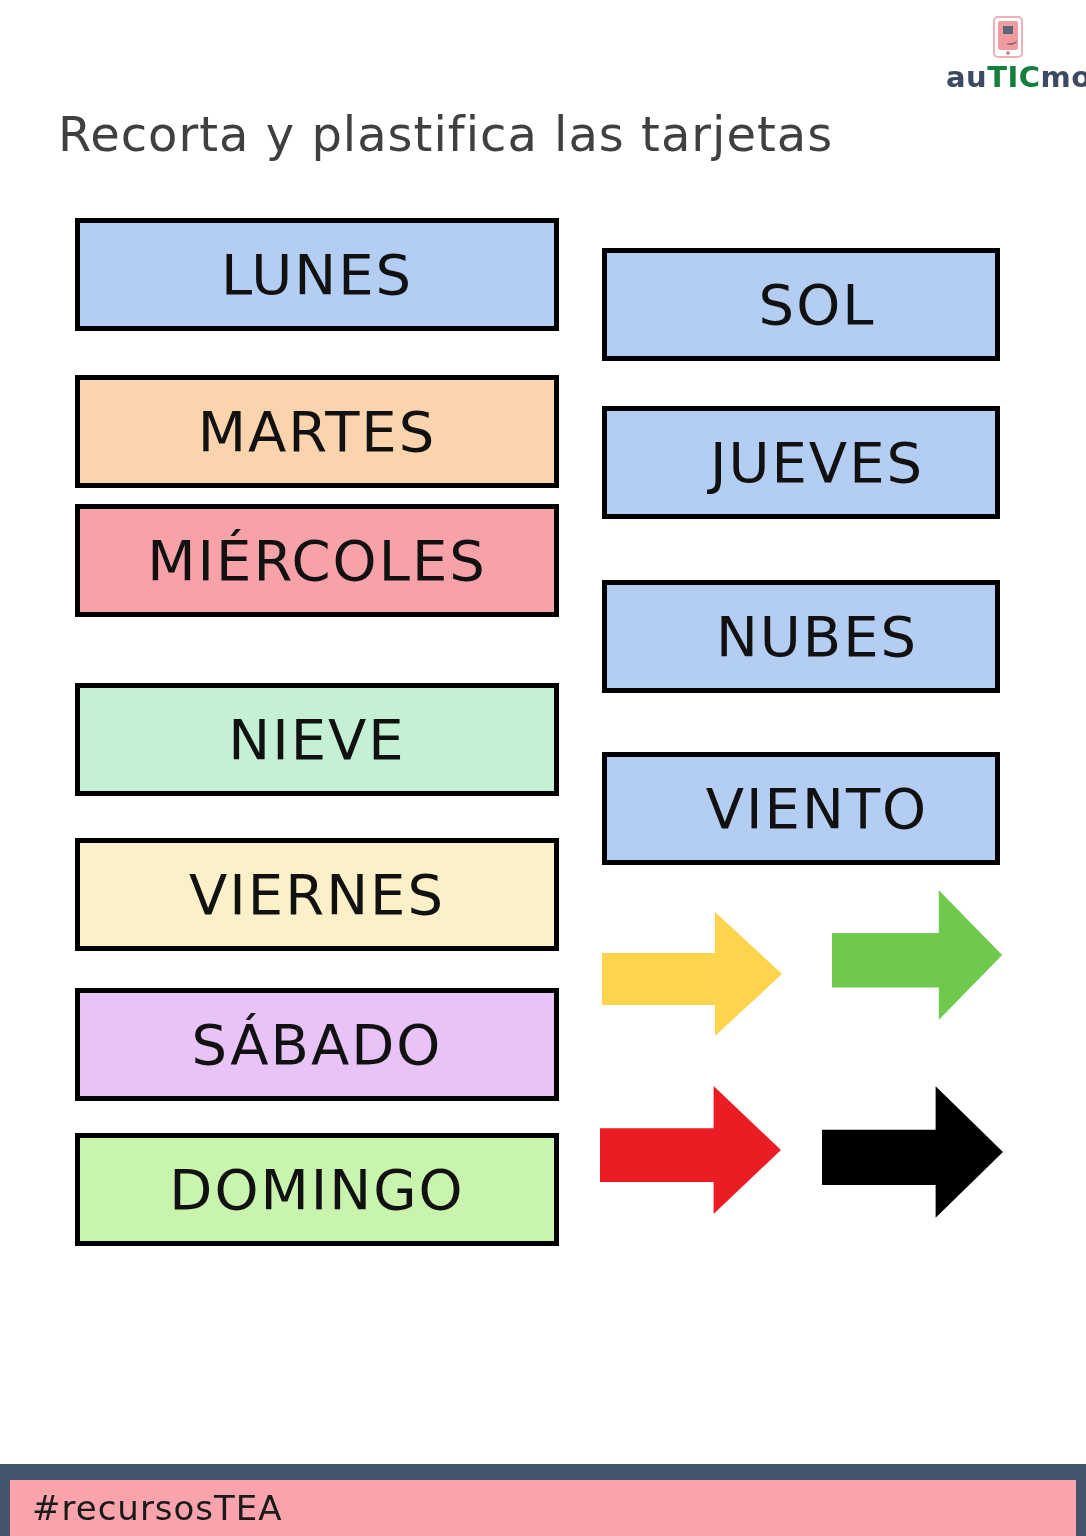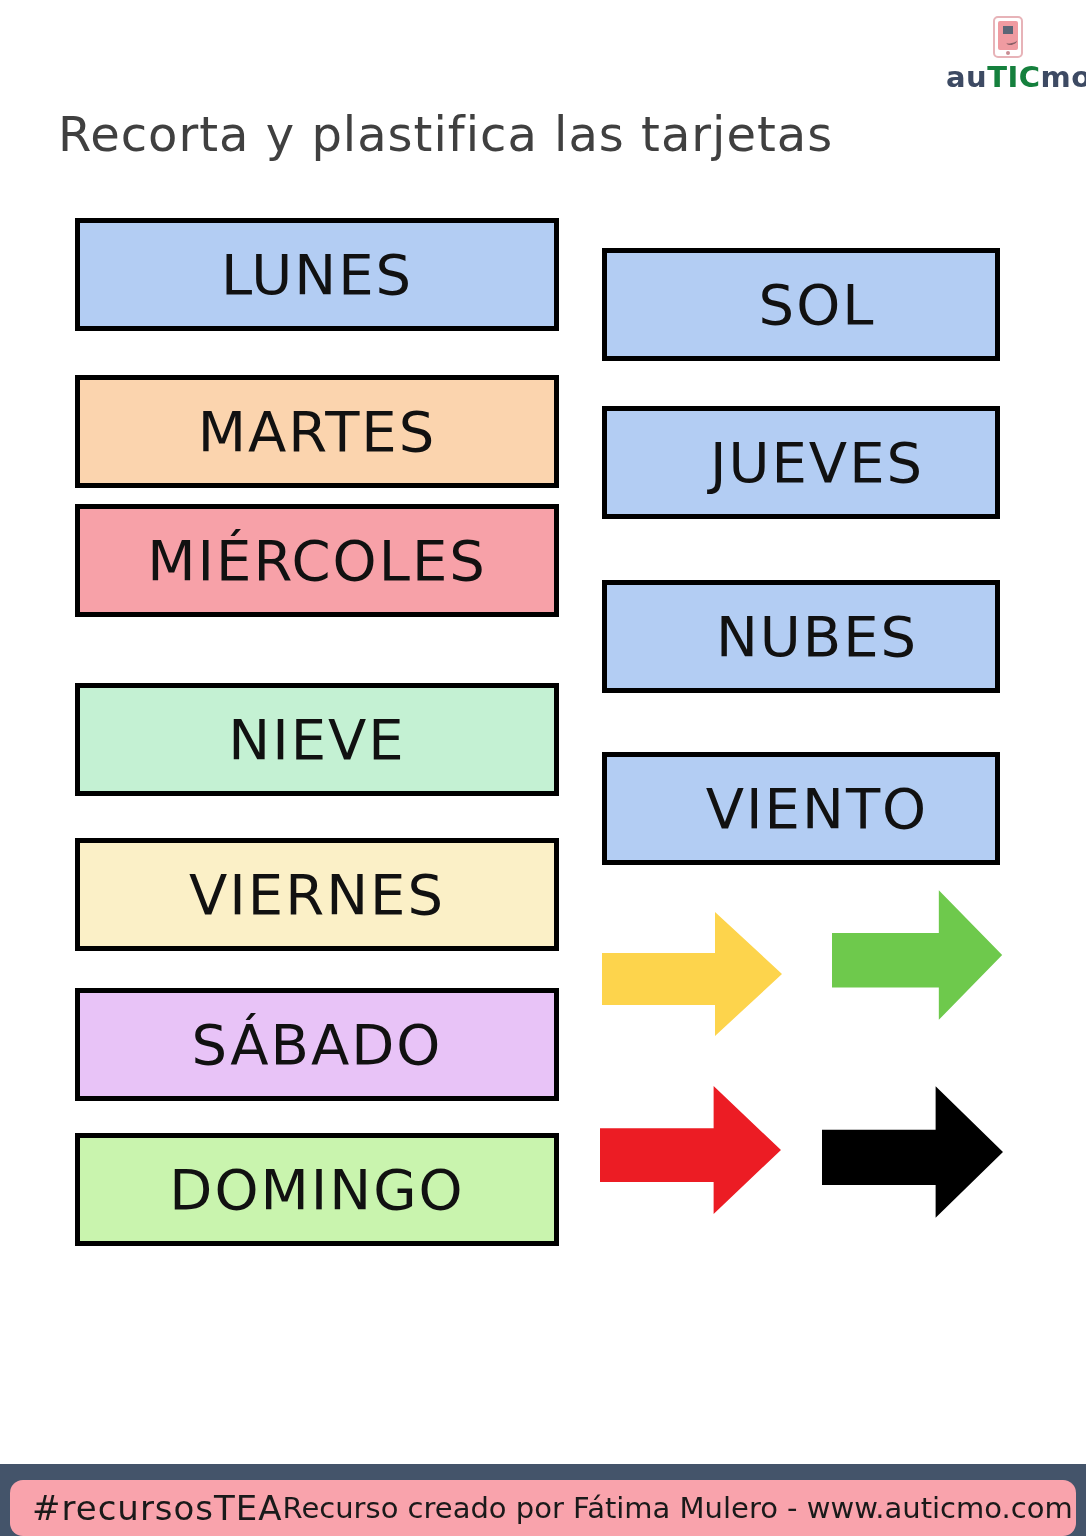--- a/index.html
+++ b/index.html
@@ -118,21 +118,20 @@
     width: 1086px; height: 72px;
     background: #44546a;
   }
   .footer-inner {
     position: absolute;
     top: 16px; left: 10px; right: 10px; bottom: 0;
     display: flex;
     align-items: center;
     justify-content: space-between;
     padding: 0 22px;
-    border-radius: 13px;
   }
   .footer-hashtag {
     font-size: 34px;
     color: #1a1a1a;
     letter-spacing: 1px;
     white-space: nowrap;
   }
   .footer-credit {
     font-size: 29px;
     color: #1a1a1a;
@@ -200,15 +199,14 @@
 <svg class="arrow arrow-red" viewBox="0 0 183 132" preserveAspectRatio="none">
   <polygon points="0,45 113,45 113,4 180,66 113,128 113,97 0,97" fill="#ec1c24"></polygon>
 </svg>
 <svg class="arrow arrow-black" viewBox="0 0 183 132" preserveAspectRatio="none">
   <polygon points="0,45 113,45 113,4 180,66 113,128 113,97 0,97" fill="#000000"></polygon>
 </svg>
 
 <footer class="footer">
   <div class="footer-inner" style="background-color: rgb(249, 163, 172);">
     <span class="footer-hashtag">#recursosTEA</span>
-    <span class="footer-credit">Recurso creado por Fátima Mulero - www.auticmo.com</span>
   </div>
 </footer>
 
 </body></html>

